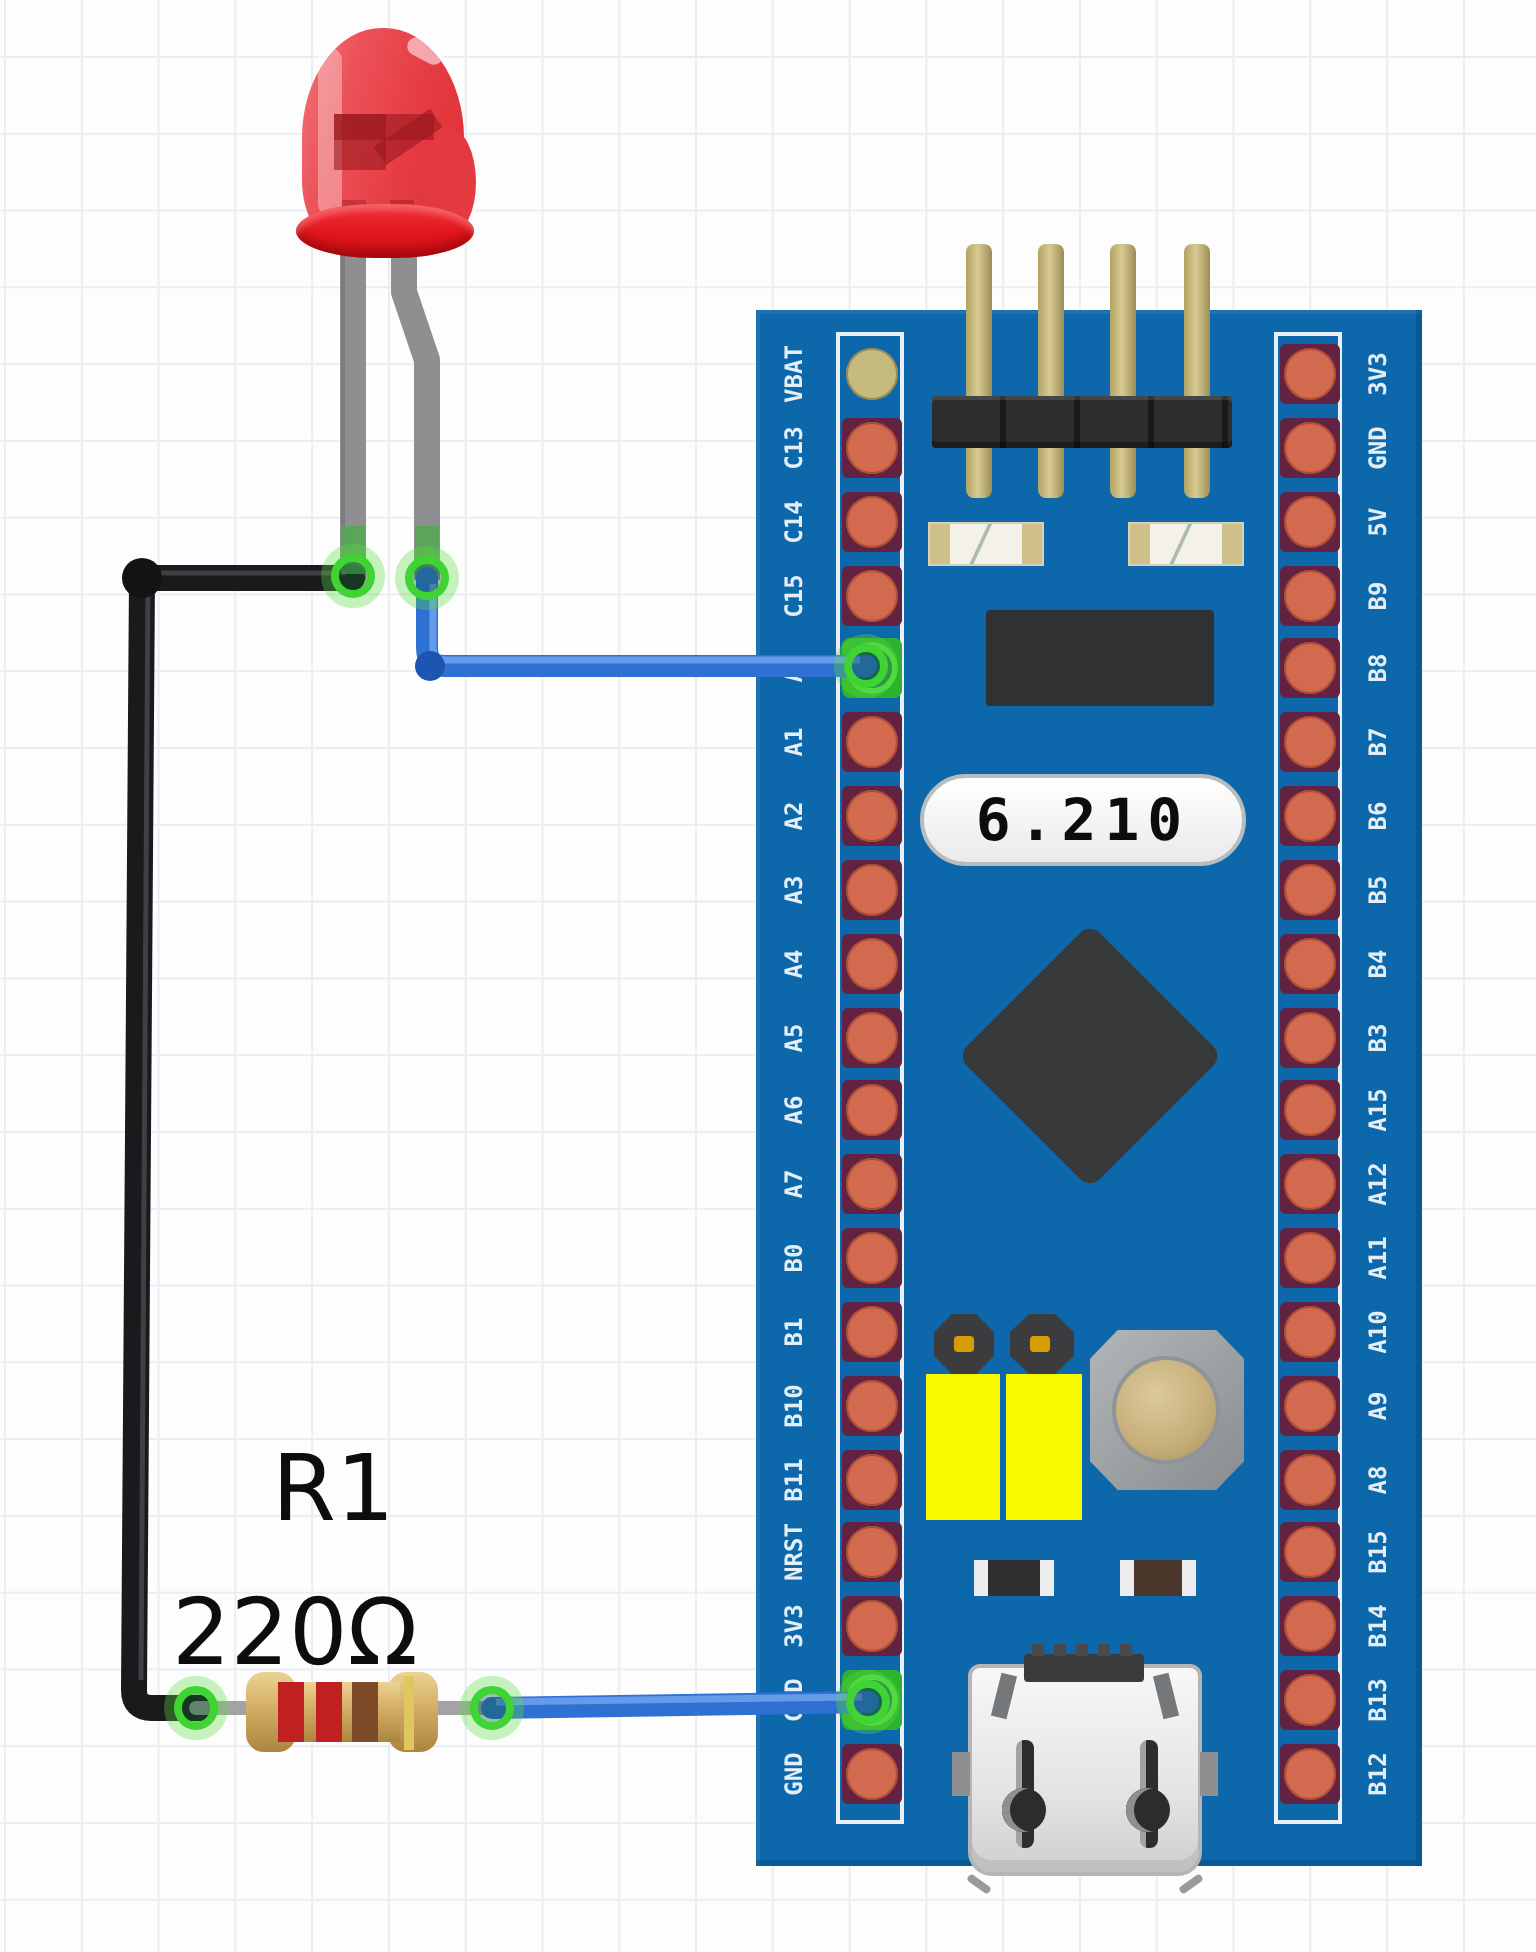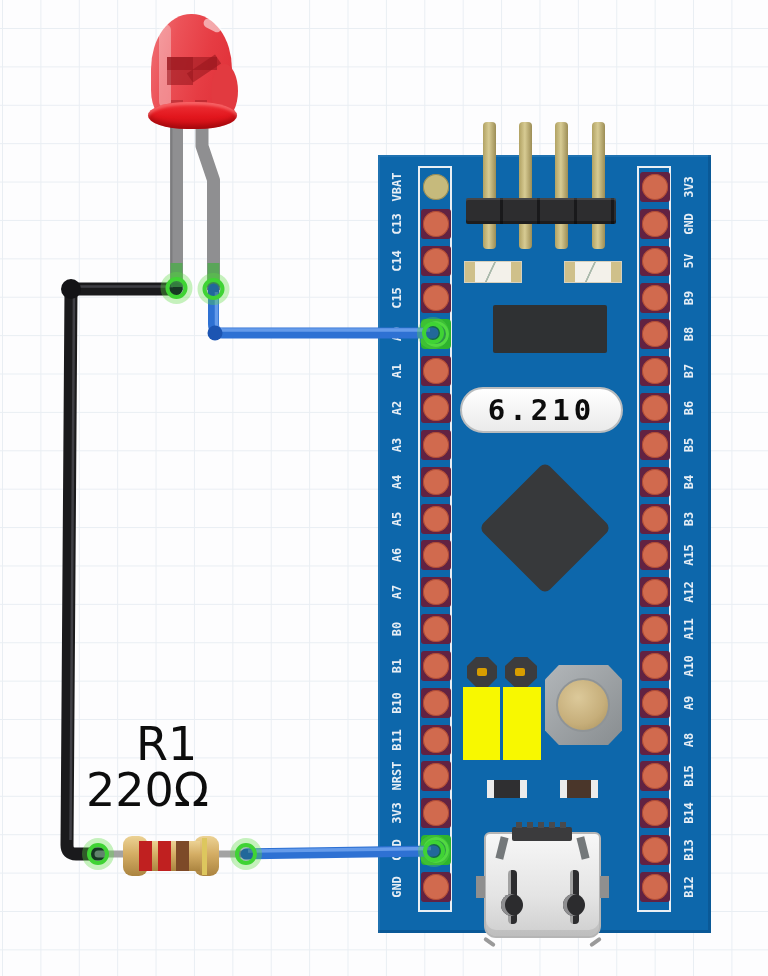--- a/index.html
+++ b/index.html
@@ -102,21 +102,21 @@
   .usb-tab{width:9px;height:22px;background:#8f8f8f;top:42px;}
   .usb-slot{top:36px;width:9px;height:54px;border-radius:4px;
     background:linear-gradient(90deg,#a2a2a2 0 3px,#2d2d2f 3px);}
   .usb-hole{top:60px;width:22px;height:22px;border-radius:50%;background:#2c2c2e;
     box-shadow:inset 4px 0 0 #8f8f91;}
   .usb-foot{bottom:-8px;width:13px;height:4px;background:#9a9a9a;border-radius:2px;}
 
   
   .ref-label{font-size:46px;line-height:48px;color:#0d0d0d;}
   .ref-r1{left:116px;top:720px;margin-left:20px;}
-  .ref-val{left:86px;top:766px;}
+  .ref-val{left:86px;top:792px;}
 </style>
 </head>
 <body>
 
 <div class="canvas">
 
   <svg class="layer legs-layer" width="768" height="976" viewBox="0 0 768 976">
     <path d="M176.5 116 L176.5 290" stroke="#8f8f91" stroke-width="13" fill="none" stroke-linecap="butt"></path>
     <path d="M202 116 L202 146 L213.5 180 L213.5 290" stroke="#8f8f91" stroke-width="13" fill="none" stroke-linejoin="round"></path>
     <path d="M171.5 116 L171.5 290" stroke="#7c7c7e" stroke-width="2" fill="none"></path>

